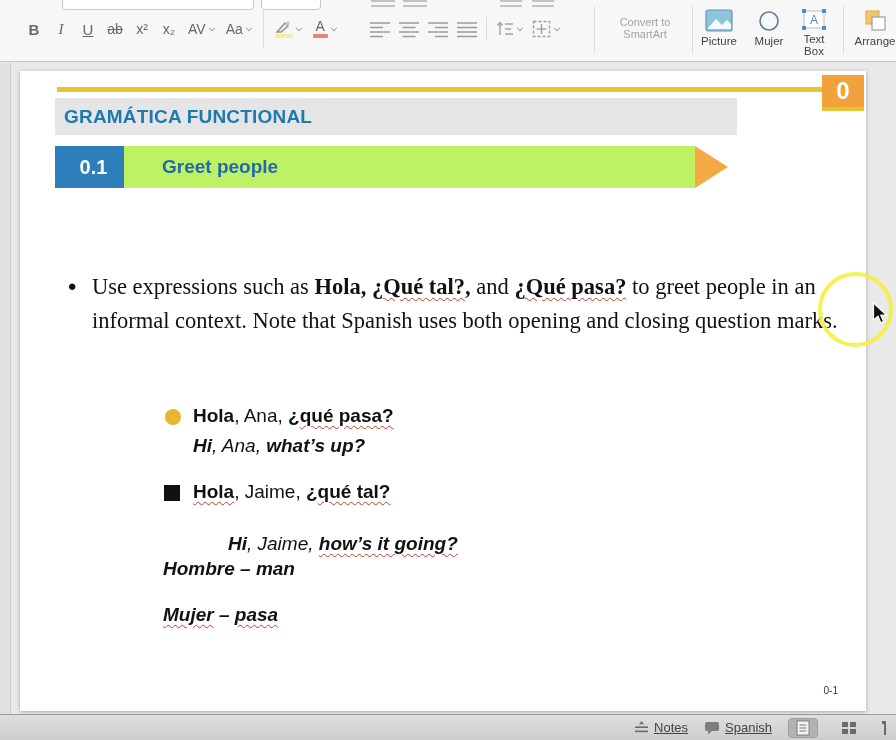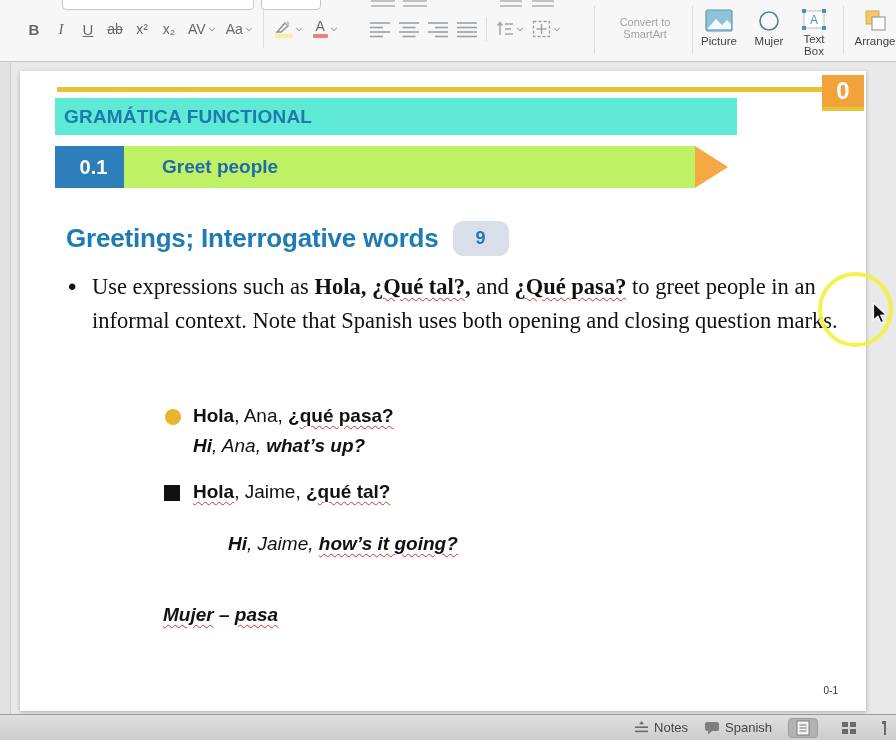--- a/index.html
+++ b/index.html
@@ -42,21 +42,21 @@
   .left-strip { position:absolute; left:0; top:0; bottom:0; width:11px; background:#E2E2E2;
                 border-right:1px solid #CDCDCD; }
   .slide { position:absolute; left:20px; top:8px; width:846px; height:640px; background:#FFFFFF;
            box-shadow:0 1px 4px rgba(0,0,0,.28); }
 
   
   .gold-line { position:absolute; left:37px; top:16px; width:766px; height:5px; background:#E5C438; }
   .corner-num { position:absolute; left:802px; top:4px; width:42px; height:36px; background:#F1A23B;
                 border-bottom:4px solid #E5C438; color:#FFFFFF; font-size:24px; font-weight:bold;
                 display:flex; align-items:center; justify-content:center; }
-  .kicker-band { position:absolute; left:35px; top:27px; width:682px; height:37px; background:#5eead4;
+  .kicker-band { position:absolute; left:35px; top:27px; width:682px; height:37px; background:#e5e5e5;
                  display:flex; align-items:center; }
   .kicker { color:#1E79AE; font-size:19px; font-weight:bold; padding-left:9px; letter-spacing:.2px; }
   .section-row { position:absolute; left:35px; top:75px; height:42px; }
   .sec-num { position:absolute; left:0; top:0; width:69px; height:42px; background:#2E7EBB;
              color:#fff; font-size:20px; font-weight:bold; display:flex; align-items:center;
              justify-content:center;padding-left:8px; }
   .sec-arrow { position:absolute; left:69px; top:0; width:571px; height:42px; background:#bef264;
                display:flex; align-items:center; }
   .sec-arrow::after { content:""; position:absolute; left:571px; top:0; width:0; height:0;
                border-top:21px solid transparent; border-bottom:21px solid transparent;
@@ -81,21 +81,21 @@
   .ex-bullet-sq { position:absolute; left:144px; top:414px; width:16px; height:16px; background:#111; }
   .pos { position:absolute; }
 
   .footer-left { position:absolute; left:50px; top:614px; font-size:10px; color:#333; }
   .footer-right { position:absolute; right:28px; top:614px; font-size:10px; color:#333; }
 
   
   .statusbar { position:absolute; left:0; bottom:0; width:896px; height:26px;
                background:linear-gradient(#DFDFDF,#CDCDCD); border-top:1px solid #9B9B9B;
                display:flex; align-items:center; justify-content:flex-end; gap:16px;
-               padding-right:10px; color:#444; font-size:13px; z-index:6; }
+               padding-right:10px; color:#444; font-size:13px; z-index:6;text-decoration:underline; }
   .sb-item { display:flex; align-items:center; gap:5px; }
   .view-btn { width:30px; height:20px; border-radius:4px; display:flex; align-items:center;
               justify-content:center; }
   .view-btn.active { background:#B3B3B3; border:1px solid #9E9E9E; }
   .grid-ic { display:grid; grid-template-columns:6px 6px; grid-template-rows:5px 5px; gap:2px; }
   .grid-ic span { background:#6A6A6A; }
   .cut-ic { width:10px; height:16px; overflow:hidden; position:relative; margin-left:-4px; }
   .cut-ic::before { content:""; position:absolute; left:6px; top:1px; width:8px; height:3px; background:#6A6A6A; }
   .cut-ic::after { content:""; position:absolute; left:8px; top:1px; width:3px; height:14px; background:#6A6A6A; }
 
@@ -272,38 +272,35 @@
       <span class="kicker">GRAMÁTICA FUNCTIONAL</span>
     </div>
 
     <div class="section-row">
       <div class="sec-num">0.1</div>
       <div class="sec-arrow">
         <span class="sec-title">Greet people</span>
       </div>
     </div>
 
-    <div class="heading-row">
-      <span class="heading">Greetings; Interrogative words</span>
-      <span class="badge">9</span>
-    </div>
 
     <div class="para-row">
       <span class="para-bullet">•</span>
       <span class="para"><span>Use expressions such as </span><span class="b">Hola, </span><span class="b sq">¿Qué tal?</span><span class="b">,</span><span> and </span><span class="b sq">¿Qué pasa?</span><span> to greet people in an informal context. Note that Spanish uses both opening and closing question marks.</span></span>
     </div>
 
     <span class="ex-bullet-dot"></span>
     <div class="pos ex" style="left:173px;top:360px;"><span class="b i">Hi</span><span class="i">, Ana, </span><span class="b i">what’s up?</span></div>
     <div class="pos ex" style="left:173px;top:330px;"><span class="b">Hola</span><span>, Ana, </span><span class="b">¿</span><span class="b sq">qué pasa?</span></div>
 
     <span class="ex-bullet-sq"></span>
     <div class="pos ex" style="left:173px;top:406px;"><span class="b sq">Hola</span><span>, Jaime, </span><span class="b">¿</span><span class="b sq">qué tal?</span></div>
     <div class="pos ex" style="left:208px;top:436px;margin-top:22px;"><span class="b i">Hi</span><span class="i">, Jaime, </span><span class="b i sq">how’s it going?</span></div>
 
+    <div class="pos ex" style="left:143px;top:483px;"><span class="b i">Hombre – man</span></div>
     <div class="pos ex" style="left:143px;top:529px;"><span class="b i sq">Mujer</span><span class="b i"> – </span><span class="b i sq">pasa</span></div>
 
     <div class="footer-right">0-1</div>
   </div>
 </div>
 
 <div class="statusbar">
   <div class="sb-item">
     <svg width="15" height="13" viewBox="0 0 15 13">
       <path d="M7.5 0 L10 3.2 H5 Z" fill="#6A6A6A"></path>

